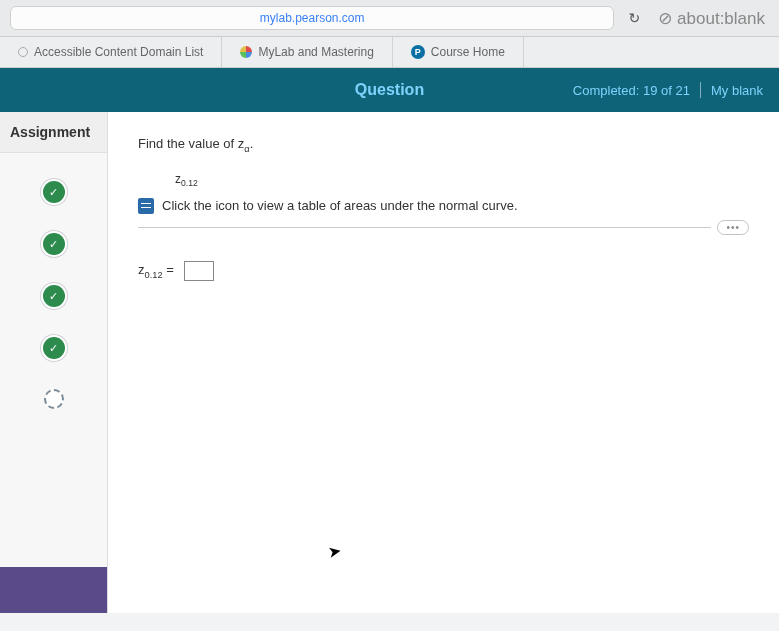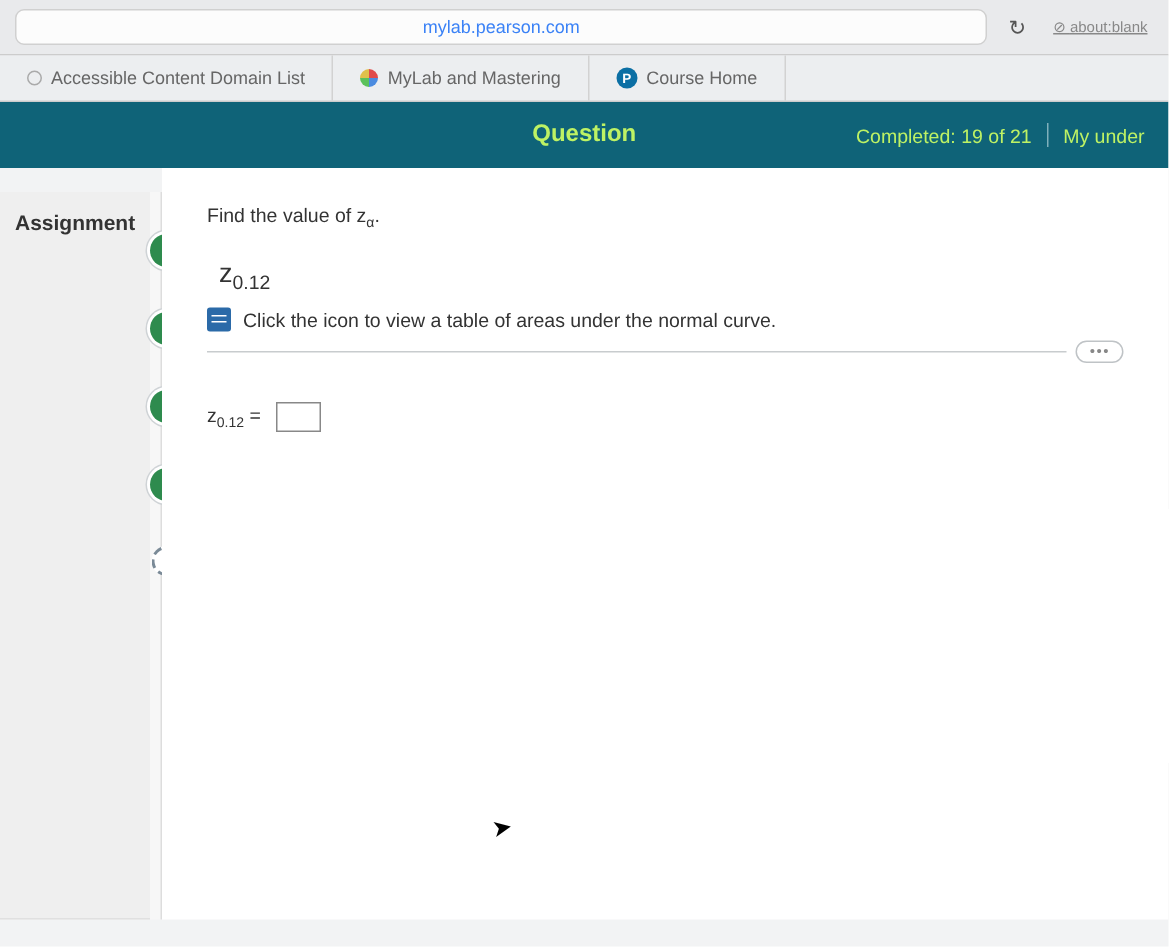--- a/index.html
+++ b/index.html
@@ -24,21 +24,21 @@
     flex: 1;
     background: #fcfcfc;
     border: 1px solid #d0d0d0;
     border-radius: 6px;
     padding: 4px 12px;
     text-align: center;
     font-size: 12px;
     color: #3b82f6;
   }
   .reload { font-size: 14px; color: #555; cursor: pointer; padding: 0 6px;}
-  .about { font-size: 10px; color: #888; padding: 0 4px; text-decoration: underline;}
+  .about { font-size: 17px; color: #888; padding: 0 4px;}
 
   .tabs-row {
     background: #eceef0;
     border-bottom: 1px solid #ccc;
     display: flex;
     align-items: flex-end;
     font-size: 12px;
     color: #666;
   }
   .tab {
@@ -59,41 +59,41 @@
     width: 14px; height: 14px; border-radius:50%;
     background:#0b6fa4; color:#fff; font-size:9px; font-weight:bold;
     display:flex; align-items:center; justify-content:center;
   }
 
   .header-bar {
     background: #0b6f7f;
     background: linear-gradient(to bottom, #17586b, #17586b);
     background: #0e5c6e;
     background: #14606f;
-    color: #bef264;
+    color: #7dd3fc;
     display: flex;
     align-items: center;
     justify-content: flex-end;
     padding: 14px 16px;
     position: relative;
   }
   .header-bar { background:#0f6378; }
   .hb-title {
     position:absolute; left:50%; transform:translateX(-50%);
     font-size: 16px; font-weight: 600;
   }
   .hb-right { display:flex; align-items:center; gap:10px; font-size:13px;text-align:center; }
   .hb-sep { width:1px; height:16px; background:#7fb0bb; }
 
   .main-row { display:flex; height: calc(631px - 130px); }
   .left-col {
     width: 108px;
     background: #f7f7f7;
     border-right: 1px solid #ddd;
-    display:flex; flex-direction:row;margin-top:16px;
+    display:flex; flex-direction:column;
   }
   .assign-label {
     padding: 12px 10px;
     font-size: 14px;
     font-weight: 600;
     color:#333;
     border-bottom: 1px solid #e0e0e0;
     background:#efefef;
   }
   .q-list { flex:1; display:flex; flex-direction:column; align-items:center; gap:30px; padding-top:28px;}
@@ -114,21 +114,21 @@
   .purple-block {
     height:46px; background:#5b4a8a; margin-top:auto;
     display:flex; align-items:center; justify-content:center;
   }
 
   .content {
     flex:1; padding: 24px 30px; background:#fff;
     position:relative;
   }
   .prompt-line { margin-bottom: 18px; font-size:13px; }
-  .sub-line { margin:4px 0 10px 8px; font-size:18px;}
+  .sub-line { margin:4px 0 10px 37px; font-size:12px;}
   .link-line { display:flex; align-items:center; gap:8px; cursor:pointer;}
   .book-icon {
     width:16px; height:16px; background:#2b6aa8; border-radius:2px;
     position:relative;
   }
   .book-icon::before, .book-icon::after {
     content:""; position:absolute; left:3px; right:3px; height:1px; background:#fff;
   }
   .book-icon::before { top:5px; }
   .book-icon::after { top:9px; }
@@ -179,21 +179,21 @@
 <div class="header-bar">
   <div class="hb-title">Question</div>
   <div class="hb-right">
     <span>
       <span>Completed:</span>
       <span>19</span>
       <span>of</span>
       <span>21</span>
     </span>
     <span class="hb-sep"></span>
-    <span>My under</span>
+    <span>My blank</span>
   </div>
 </div>
 
 <div class="main-row">
   <div class="left-col">
     <div class="assign-label">Assignment</div>
     <div class="q-list">
       <div class="q-chip">✓</div>
       <div class="q-chip">✓</div>
       <div class="q-chip">✓</div>

